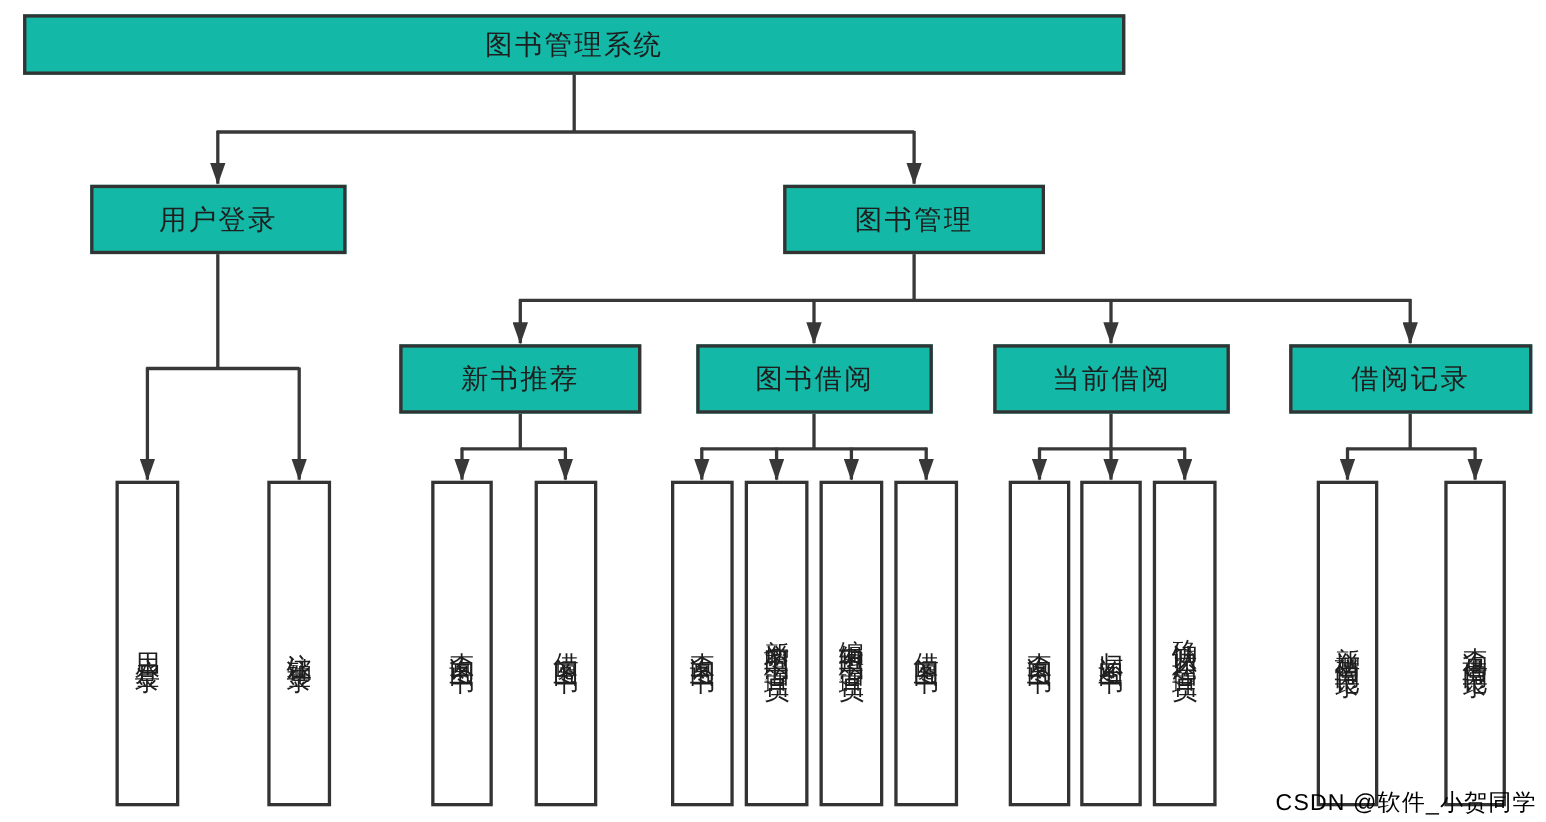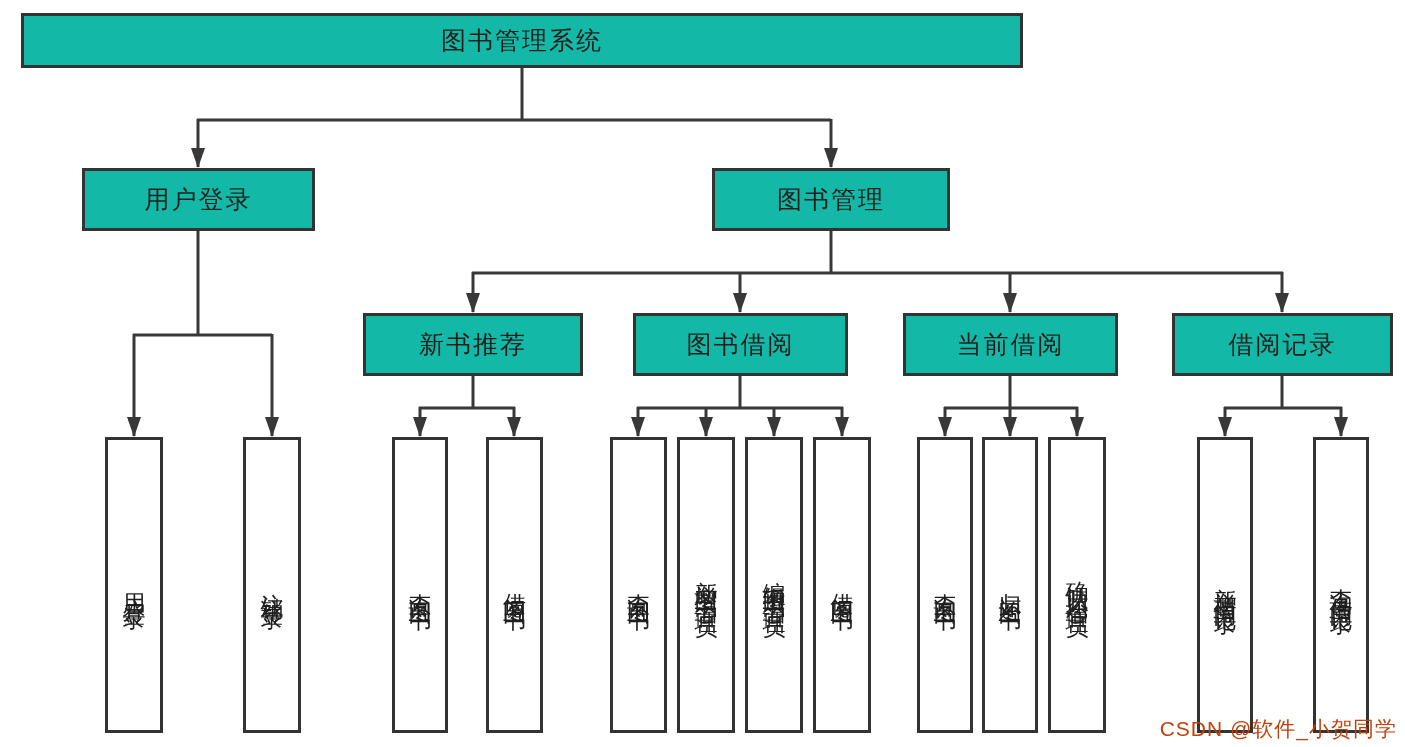--- a/index.html
+++ b/index.html
@@ -16,21 +16,21 @@
   .vnode{
     position:absolute;box-sizing:border-box;background:#ffffff;
     border:3px solid #333333;display:flex;align-items:center;justify-content:center;
     font-size:23px;
   }
   .vnode .vtext{
     writing-mode:vertical-rl;text-orientation:mixed;letter-spacing:5px;
     line-height:1;max-height:286px;
   }
   .watermark{
-    position:absolute;right:8px;bottom:4px;font-size:21px;color:#c2410c;
+    position:absolute;right:8px;bottom:4px;font-size:21px;color:#000000;
     letter-spacing:1px;white-space:nowrap;
   }
 </style>
 </head>
 <body>
 
 <div class="canvas">
 
   <svg class="wires" viewBox="0 0 1405 747" xmlns="http://www.w3.org/2000/svg">
     <defs>

